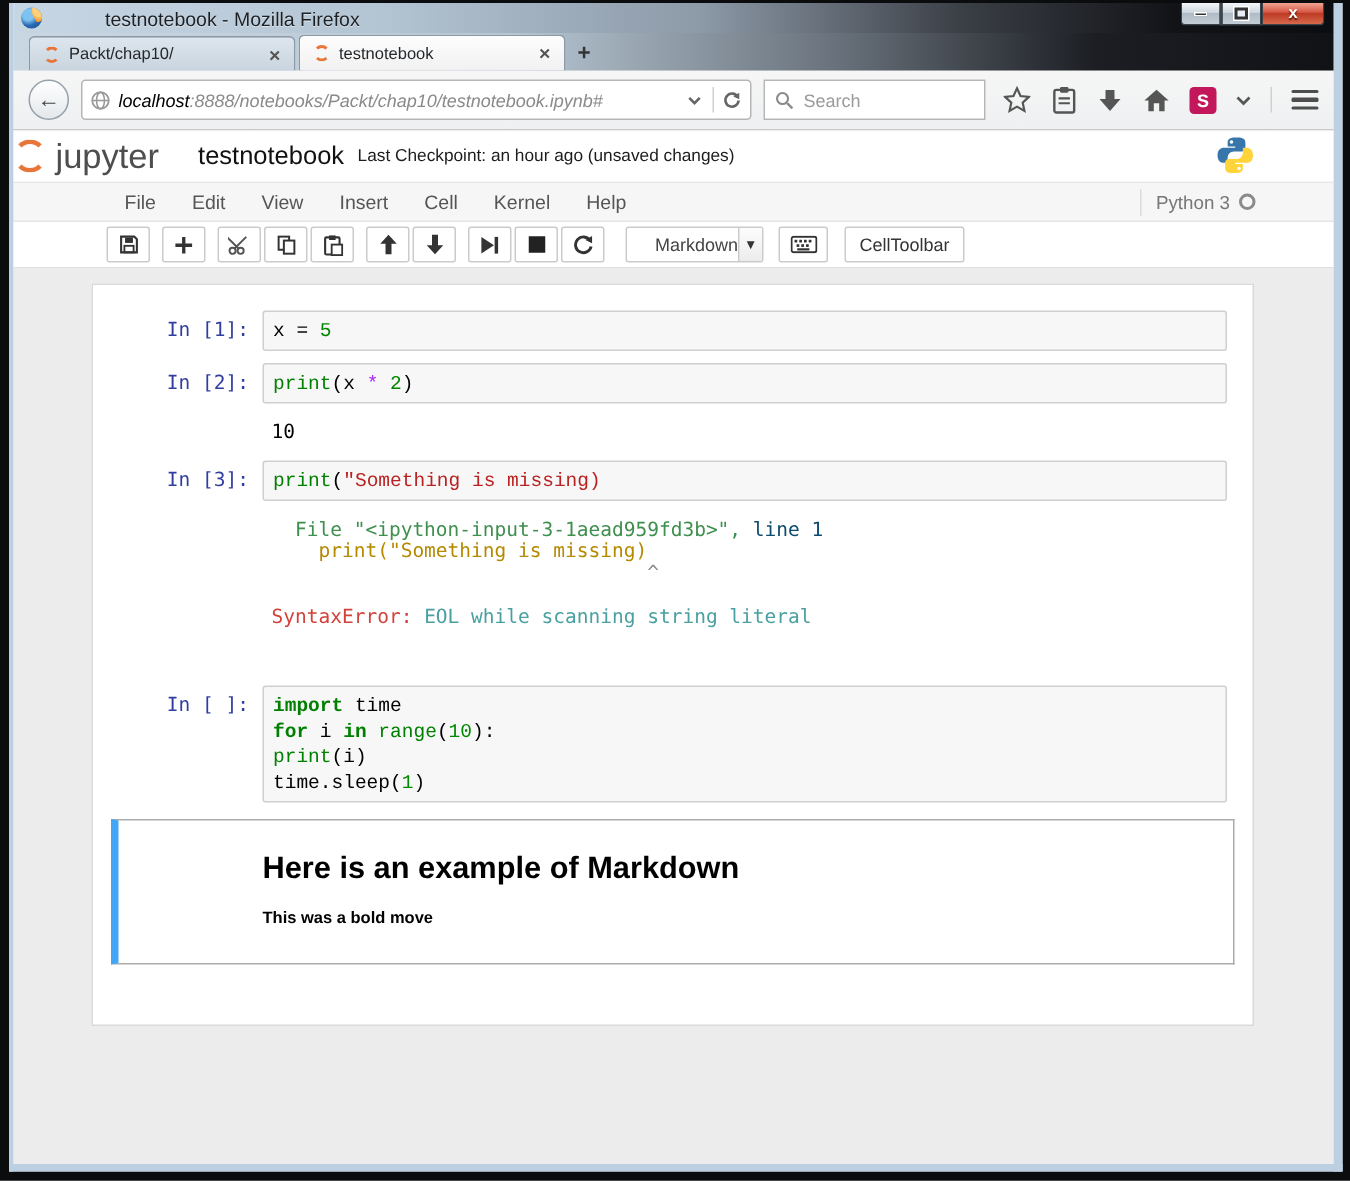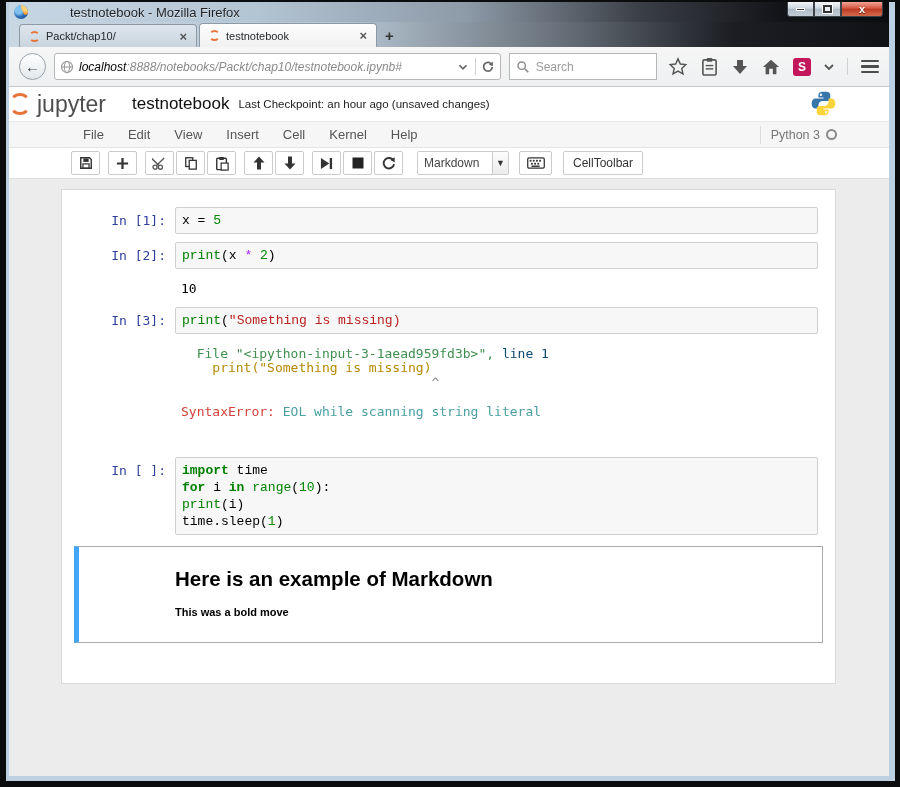--- a/index.html
+++ b/index.html
@@ -78,21 +78,21 @@
                 padding-left:10px; color:#777; font-size:12.5px; height:18px; }
   .kernel-circle { width:11px; height:11px; border:2px solid #8a8a8a; border-radius:50%; }
   
   .jtoolbar { height:31px; flex:none; background:#fff; border-bottom:1px solid #e0e0e0;
               display:flex; align-items:center; padding-left:62px; }
   .tbtn { height:24px; min-width:29px; background:#fff; border:1px solid #cbcbcb; border-radius:2px;
           display:flex; align-items:center; justify-content:center; margin-right:2px; color:#333; }
   .tgap { width:6px; flex:none; }
   .cell-type-select { height:24px; width:92px; border:1px solid #cbcbcb; border-radius:2px; background:#fff;
                       display:flex; align-items:center; margin-right:10px; }
-  .cts-label { flex:1; font-size:12px; color:#444; padding-left:6px; }
+  .cts-label { flex:1; font-size:12px; color:#444; padding-left:6px;text-align:right; }
   .cts-arrow { width:16px; height:100%; border-left:1px solid #cbcbcb; display:flex; align-items:center; justify-content:center;
                font-size:9px; color:#333; background:linear-gradient(#fdfdfd,#ececec); }
   .celltoolbar-btn { height:24px; border:1px solid #cbcbcb; border-radius:2px; background:#fff;
                      font-size:12px; color:#333; padding:0 9px; display:flex; align-items:center; margin-left:9px; }
   
   .page { flex:1; background:#ececec; overflow:hidden; padding-top:10px; }
   .notebook { margin-left:52px; width:775px; background:#fff; border:1px solid #d9d9d9; padding:13px 0 40px 0; min-height:435px; }
   .cell { display:flex; padding:4px 0; }
   .prompt { width:113px; flex:none; text-align:right; padding:6px 9px 0 0;
             font-family:"DejaVu Sans Mono", monospace; font-size:13px; color:#303F9F; }

